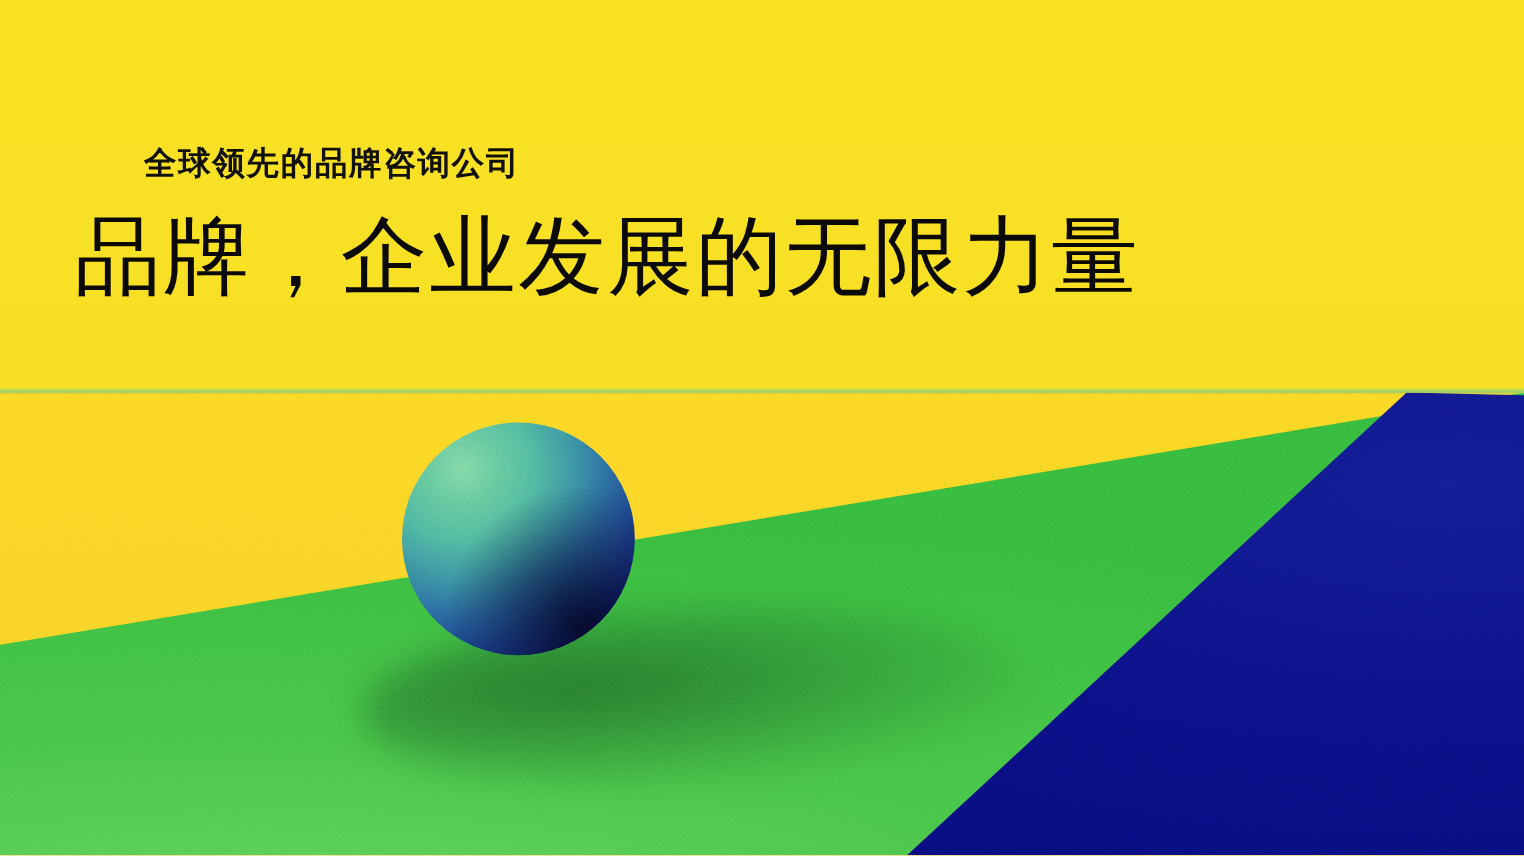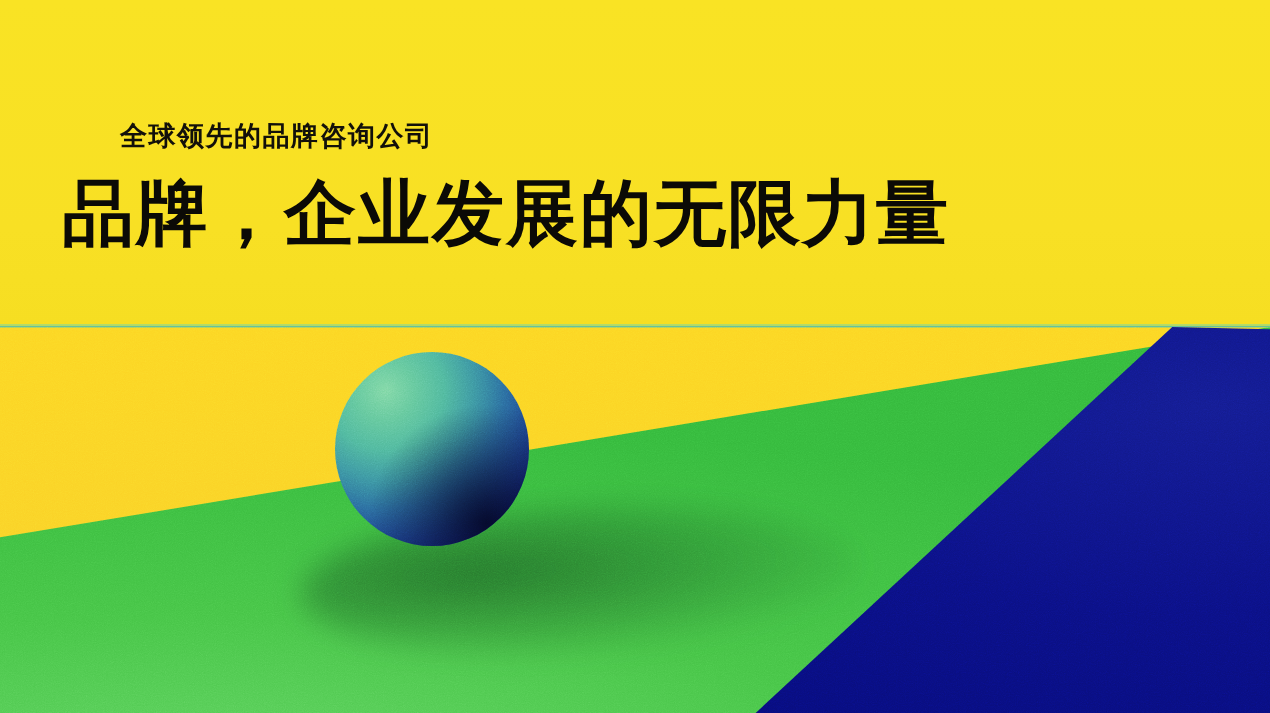--- a/index.html
+++ b/index.html
@@ -6,21 +6,21 @@
     margin: 0;
     padding: 0;
     background: #ffffff;
   }
   #slide {
     position: relative;
     width: 1270px;
     height: 713px;
     overflow: hidden;
     font-family: "Liberation Sans", sans-serif;
-    background: #0ea5e9;
+    background: #eab308;
   }
 
   
   .sky-top {
     position: absolute;
     left: 0; top: 0; width: 1270px; height: 326px;
     background: linear-gradient(180deg, #F9E324 0%, #F8E024 70%, #F6DE22 100%);
   }
   
   .horizon-seam {
@@ -123,21 +123,21 @@
     font-weight: 700;
     font-size: 27px;
     letter-spacing: 1.5px;
     color: #12100A;
     white-space: nowrap;
   }
   .headline {
     position: absolute;
     left: 62px; top: 178px;
     font-family: "Liberation Serif", "DejaVu Serif", serif;
-    font-weight: 700;
+    font-weight: 400;
     font-size: 72px;
     line-height: 1;
     letter-spacing: 2px;
     color: #0B0A06;
     white-space: nowrap;
   }
 </style>
 </head>
 <body>
 

